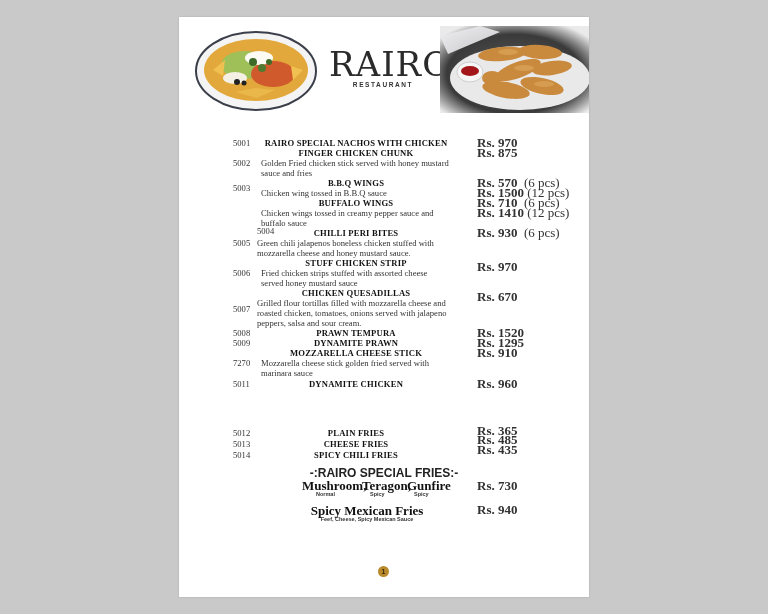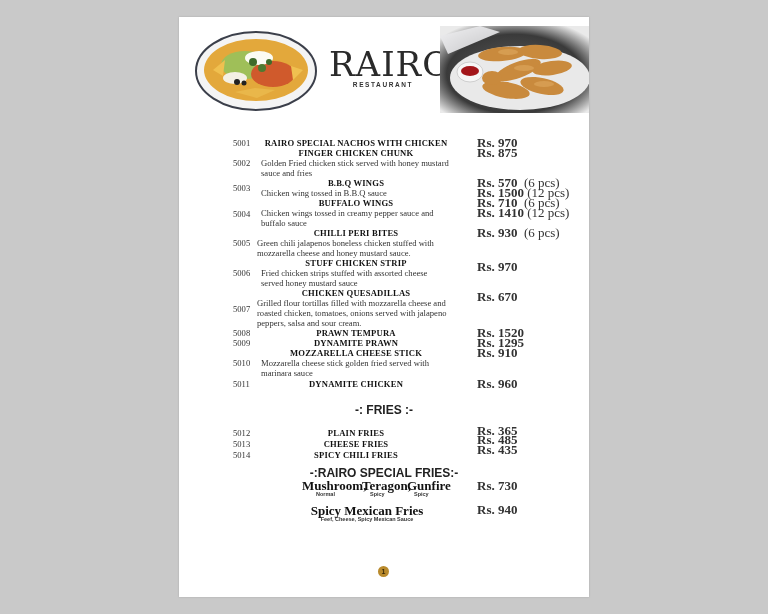--- a/index.html
+++ b/index.html
@@ -178,21 +178,21 @@
     <span class="code" style="top:-5px;">5003</span>
     <span class="desc">Chicken wing tossed in B.B.Q sauce</span>
     <span class="price"><span>Rs. 1500</span><span class="qty"> </span><span class="qty">(12 pcs)</span></span>
   </div>
 
   <div class="row" style="top:181px;">
     <span class="name">BUFFALO WINGS</span>
     <span class="price"><span>Rs. 710</span>  <span class="qty">(6 pcs)</span></span>
   </div>
   <div class="row" style="top:191px;">
-    <span class="code" style="top:1px;">5004</span>
+    <span class="code" style="top:18px;margin-left:24px;">5004</span>
     <span class="desc">Chicken wings tossed in creamy pepper sauce and buffalo sauce</span>
     <span class="price"><span>Rs. 1410</span><span class="qty"> </span><span class="qty">(12 pcs)</span></span>
   </div>
 
   <div class="row" style="top:211px;">
     <span class="name">CHILLI PERI BITES</span>
     <span class="price"><span>Rs. 930</span>  <span class="qty">(6 pcs)</span></span>
   </div>
   <div class="row" style="top:221px;">
     <span class="code">5005</span>
@@ -227,31 +227,30 @@
     <span class="code">5009</span>
     <span class="name">DYNAMITE PRAWN</span>
     <span class="price">Rs. 1295</span>
   </div>
 
   <div class="row" style="top:331px;">
     <span class="name" style="left:72px;width:210px;">MOZZARELLA CHEESE STICK</span>
     <span class="price">Rs. 910</span>
   </div>
   <div class="row" style="top:341px;">
-    <span class="code">5010</span>
+    <span class="code">7270</span>
     <span class="desc">Mozzarella cheese stick golden fried served with marinara sauce</span>
   </div>
 
   <div class="row" style="top:362px;">
     <span class="code">5011</span>
     <span class="name">DYNAMITE CHICKEN</span>
     <span class="price">Rs. 960</span>
   </div>
 
-  <div class="section-title big" style="top:386px;">-: FRIES :-</div>
 
   <div class="row" style="top:411px;">
     <span class="code">5012</span>
     <span class="name">PLAIN FRIES</span>
     <span class="price" style="top:-2px;">Rs. 365</span>
   </div>
   <div class="row" style="top:422px;">
     <span class="code">5013</span>
     <span class="name">CHEESE FRIES</span>
     <span class="price" style="top:-4px;">Rs. 485</span>

